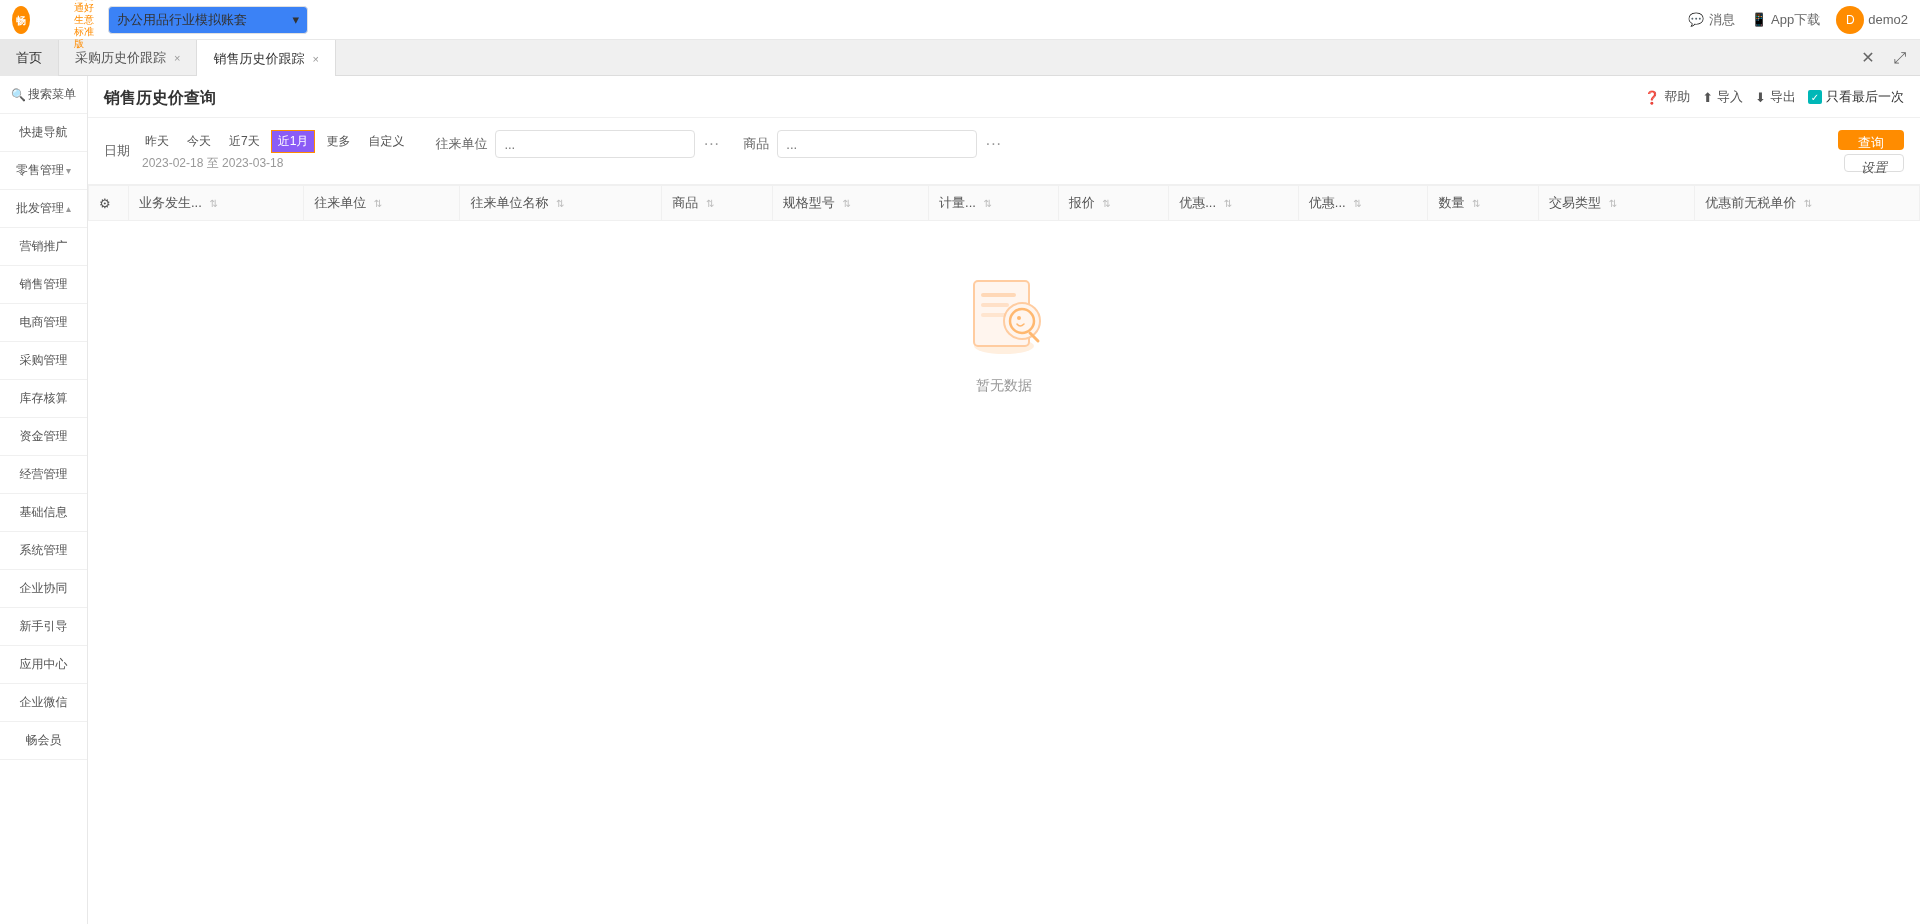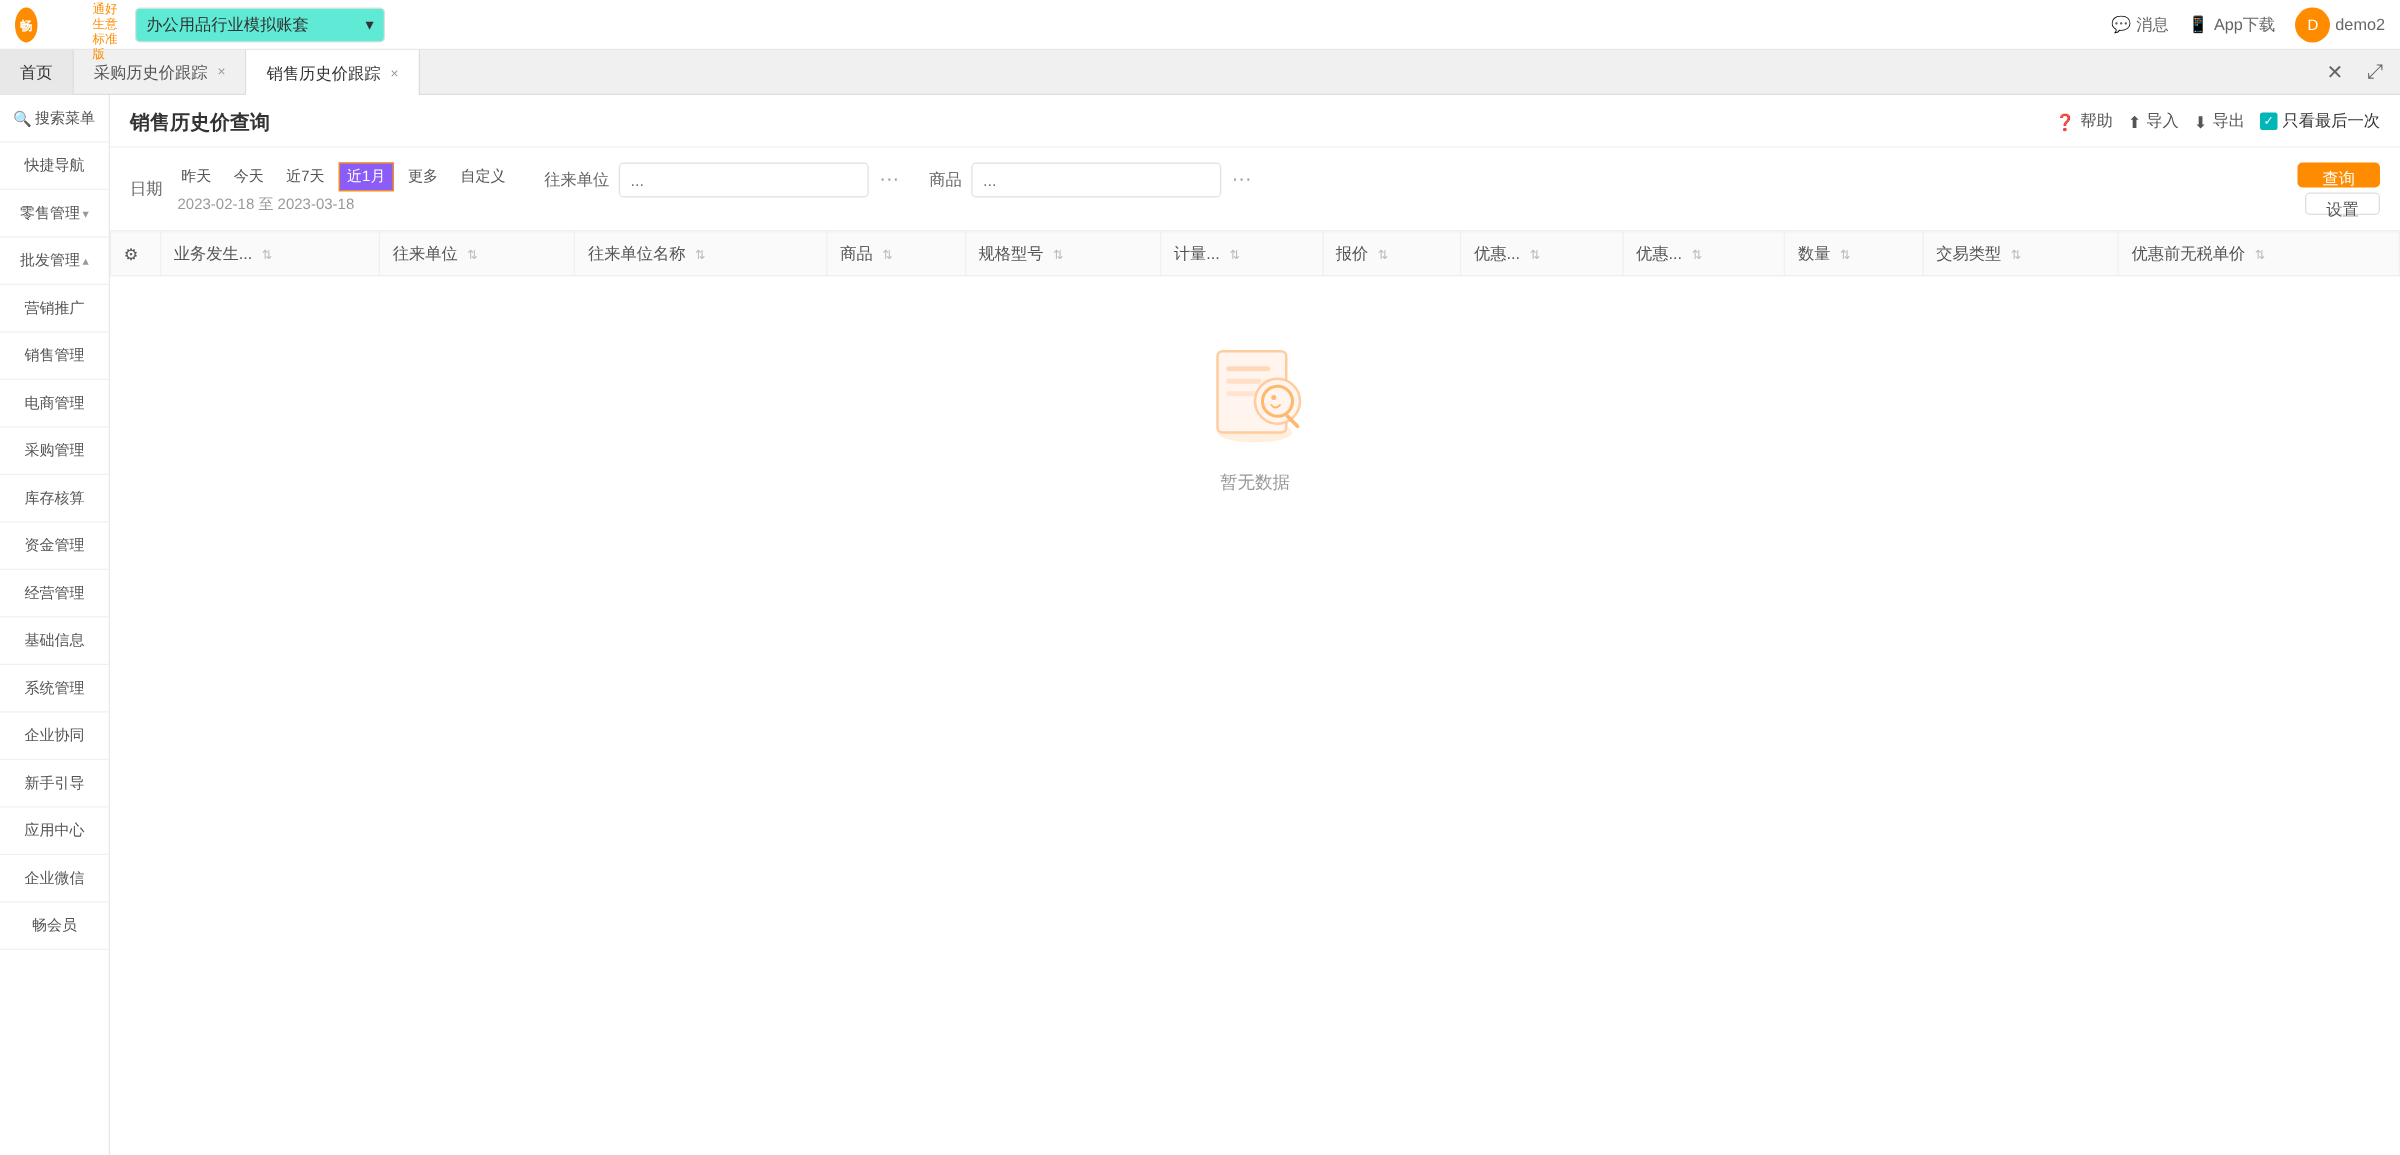--- a/index.html
+++ b/index.html
@@ -44,21 +44,21 @@
       flex: 0 0 200px;
       height: 28px;
       border: 1px solid #e0e0e0;
       border-radius: 4px;
       display: flex;
       align-items: center;
       justify-content: space-between;
       padding: 0 8px;
       margin-left: 8px;
       cursor: pointer;
-      background: #5eead4;
+      background: #3b82f6;
     }
     .header-right {
       margin-left: auto;
       display: flex;
       align-items: center;
       gap: 16px;
     }
     .header-action {
       display: flex;
       align-items: center;
@@ -292,20 +292,21 @@
     .settings-btn {
       padding: 4px 16px;
       background: #fff;
       color: #555;
       border: 1px solid #ddd;
       border-radius: 4px;
       cursor: pointer;
       font-size: 13px;
       height: 18px;
       margin-left: 0;
+      font-style: italic;
     }
     .filter-actions {
       display: flex;
       flex-direction: column;
       gap: 4px;
       align-items: flex-end;
     }
 
     
     .table-container {

